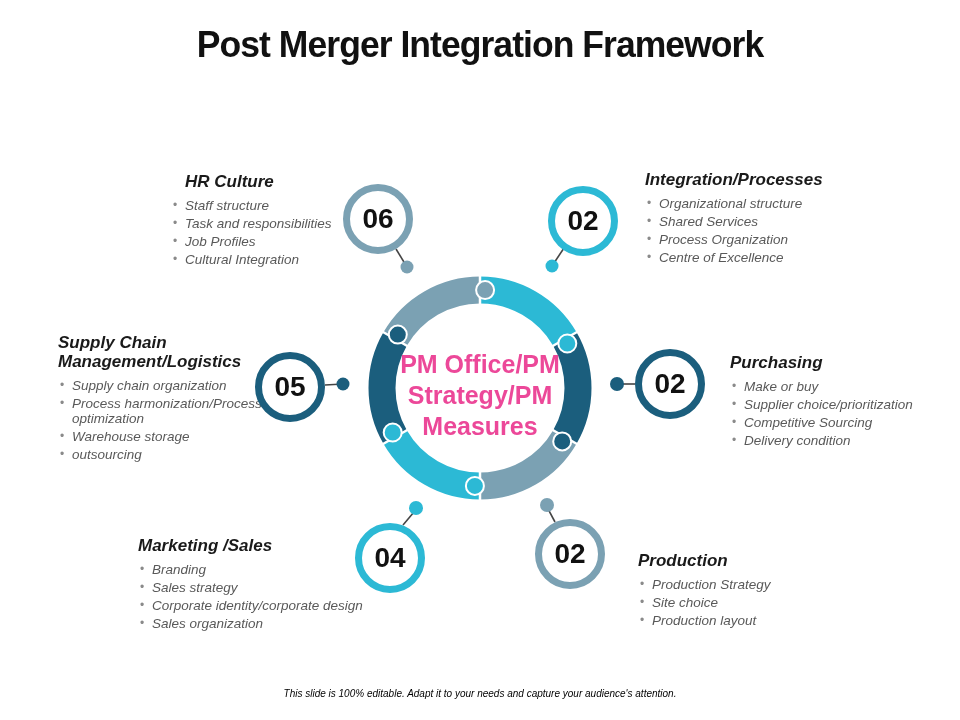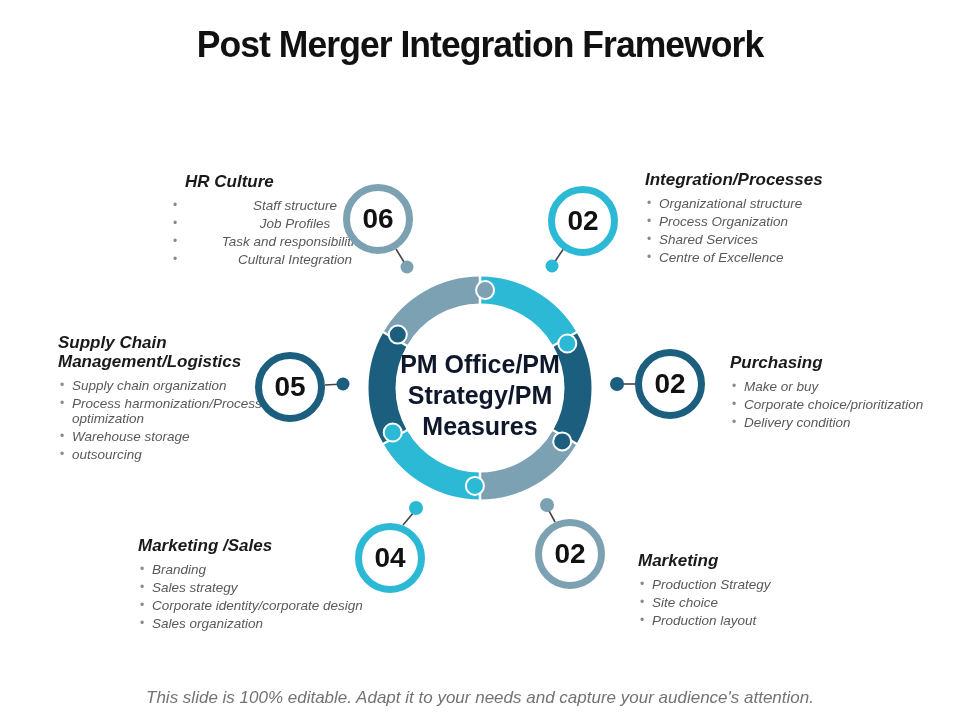--- a/index.html
+++ b/index.html
@@ -23,21 +23,21 @@
   .section-block h2 {
     font-size:17px; line-height:19px;
     font-weight:bold; font-style:italic;
     color:#1a1a1a;
     margin-bottom:7px;
   }
   .section-block ul {
     list-style:none;
     padding-left:14px;
   }
-  .section-block ul.flush { padding-left:0;text-align:center; }
+  .section-block ul.flush { padding-left:0; }
   .section-block li {
     position:relative;
     font-size:13.5px; line-height:15px;
     font-style:italic;
     color:#595959;
     margin-bottom:3px;
   }
   .section-block li::before {
     content:"\2022";
     position:absolute; left:-12px; top:0;
@@ -55,84 +55,85 @@
   .num-circle .num {
     font-size:28px; font-weight:bold; color:#111111;
     letter-spacing:0px;
   }
   
   .ring-svg { position:absolute; left:320px; top:228px; width:320px; height:320px; }
   .center-label {
     position:absolute; left:385px; top:349px; width:190px;
     text-align:center;
     font-size:25px; line-height:31px; font-weight:bold;
-    color:#0f172a;
+    color:#ec4899;
   }
   .footer-note {
     position:absolute; left:0; right:0; top:688px;
     text-align:center;
-    font-size:17px; font-style:italic; color:#737373;
+    font-size:10px; font-style:italic; color:#000000;
   }
 </style>
 </head>
 <body>
 
 <h1 class="slide-title">Post Merger Integration Framework</h1>
 
 <div class="section-block" style="left:185px; top:172px; width:220px;">
   <h2>HR Culture</h2>
   <ul class="flush">
       <li>Staff structure</li>
+      <li>Task and responsibilities</li>
       <li>Job Profiles</li>
-      <li>Task and responsibilities</li>
       <li>Cultural Integration</li>
     </ul>
 </div>
 
 <div class="section-block" style="left:645px; top:170px; width:230px;">
   <h2>Integration/Processes</h2>
   <ul>
       <li>Organizational structure</li>
+      <li>Shared Services</li>
       <li>Process Organization</li>
-      <li>Shared Services</li>
       <li>Centre of Excellence</li>
     </ul>
 </div>
 
 <div class="section-block" style="left:58px; top:333px; width:218px;">
   <h2>Supply Chain Management/Logistics</h2>
   <ul>
       <li>Supply chain organization</li>
       <li>Process harmonization/Process optimization</li>
       <li>Warehouse storage</li>
       <li>outsourcing</li>
     </ul>
 </div>
 
 <div class="section-block" style="left:730px; top:353px; width:215px;">
   <h2>Purchasing</h2>
   <ul>
       <li>Make or buy</li>
-      <li>Corporate choice/prioritization</li>
+      <li>Supplier choice/prioritization</li>
+      <li>Competitive Sourcing</li>
       <li>Delivery condition</li>
     </ul>
 </div>
 
 <div class="section-block" style="left:138px; top:536px; width:240px;">
   <h2>Marketing /Sales</h2>
   <ul>
       <li>Branding</li>
       <li>Sales strategy</li>
       <li>Corporate identity/corporate design</li>
       <li>Sales organization</li>
     </ul>
 </div>
 
 <div class="section-block" style="left:638px; top:551px; width:200px;">
-  <h2>Marketing</h2>
+  <h2>Production</h2>
   <ul>
       <li>Production Strategy</li>
       <li>Site choice</li>
       <li>Production layout</li>
     </ul>
 </div>
 
 <svg class="ring-svg" viewBox="-160 -160 320 320">
 
   <path d="M 0 -98 A 98 98 0 0 1 84.87 -49" fill="none" stroke-width="27" stroke="#2cb9d5"></path>

